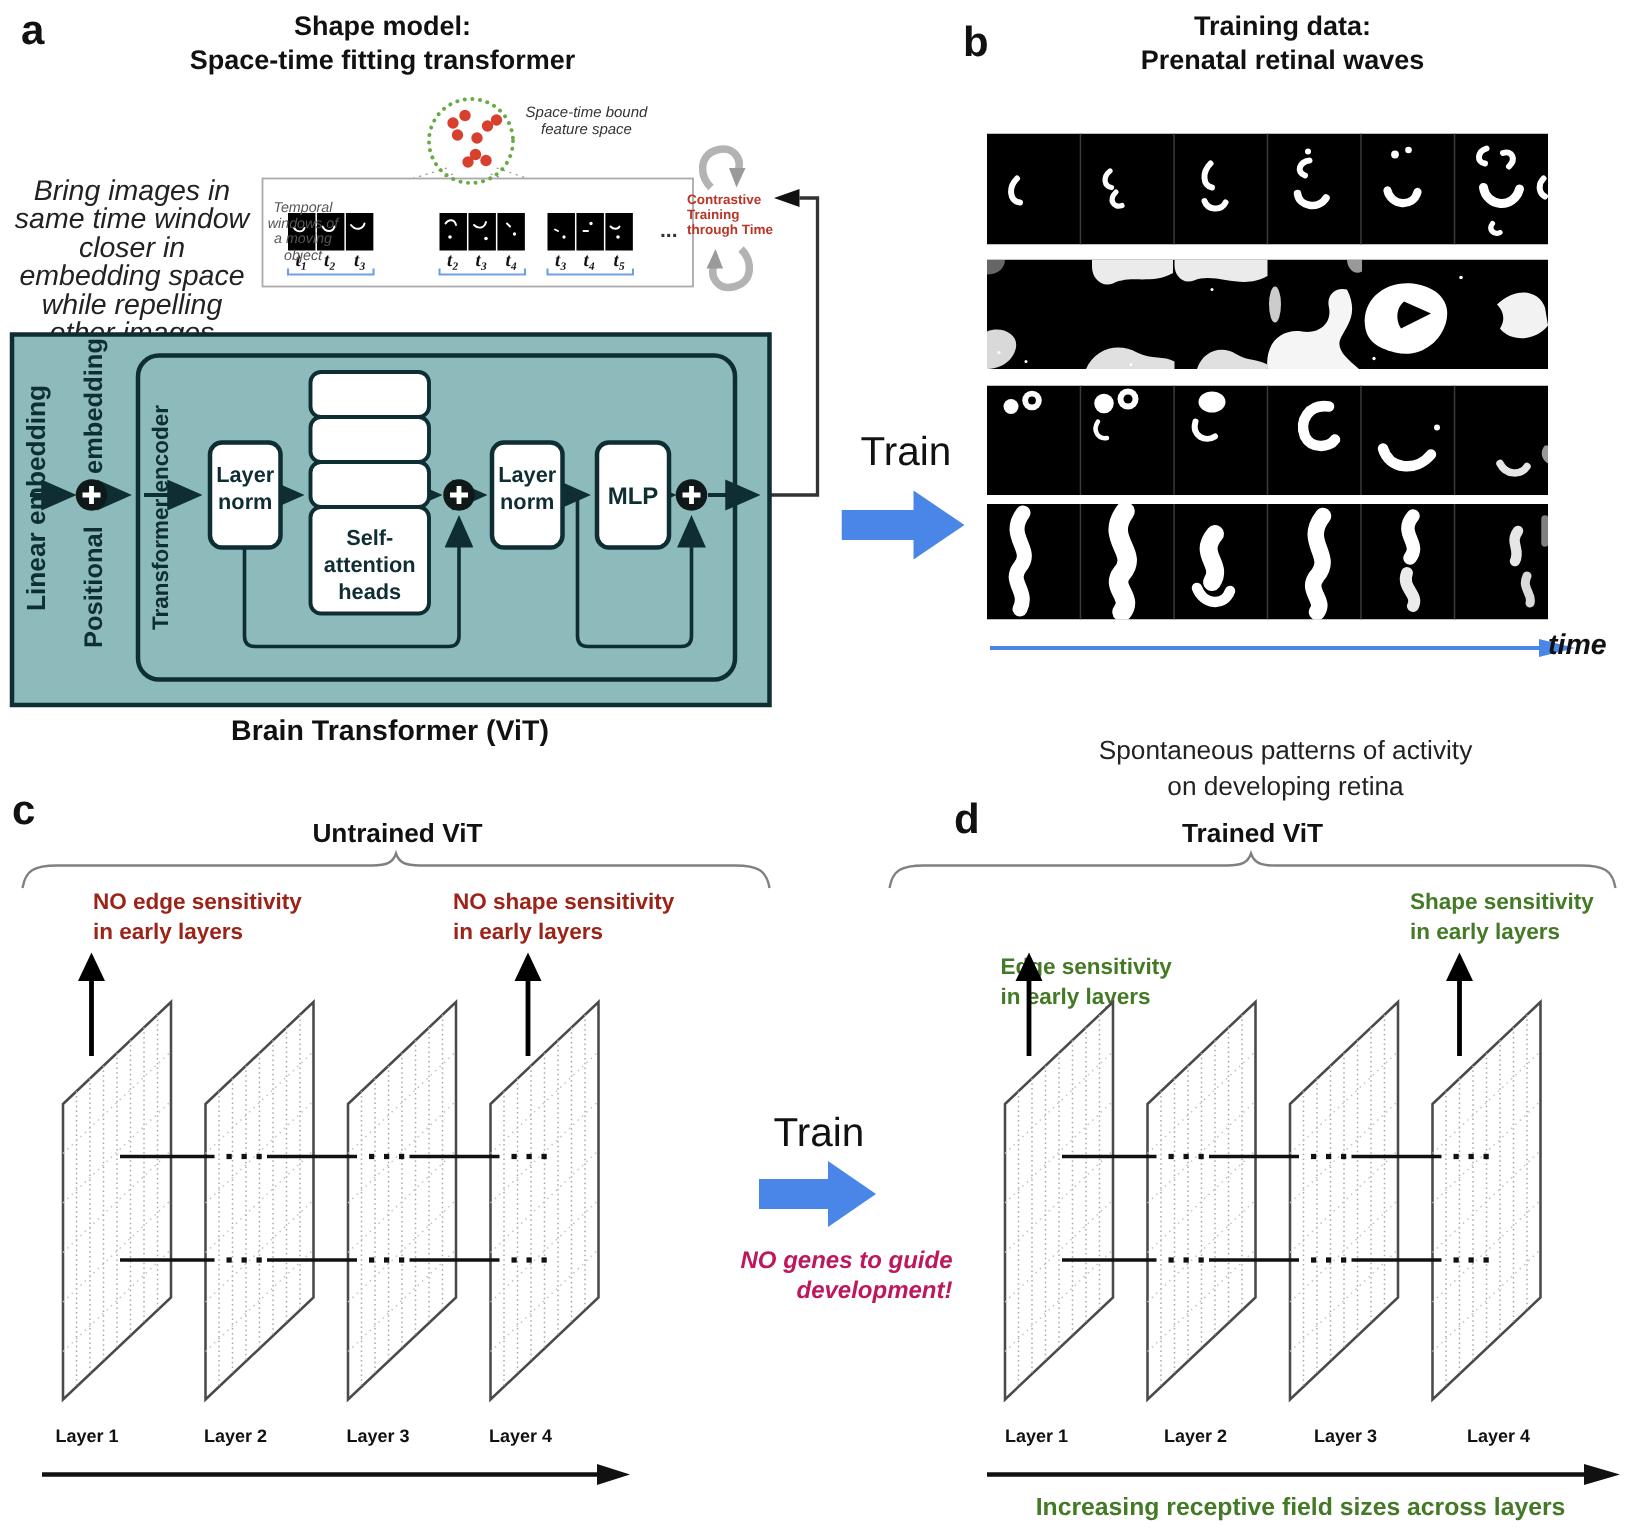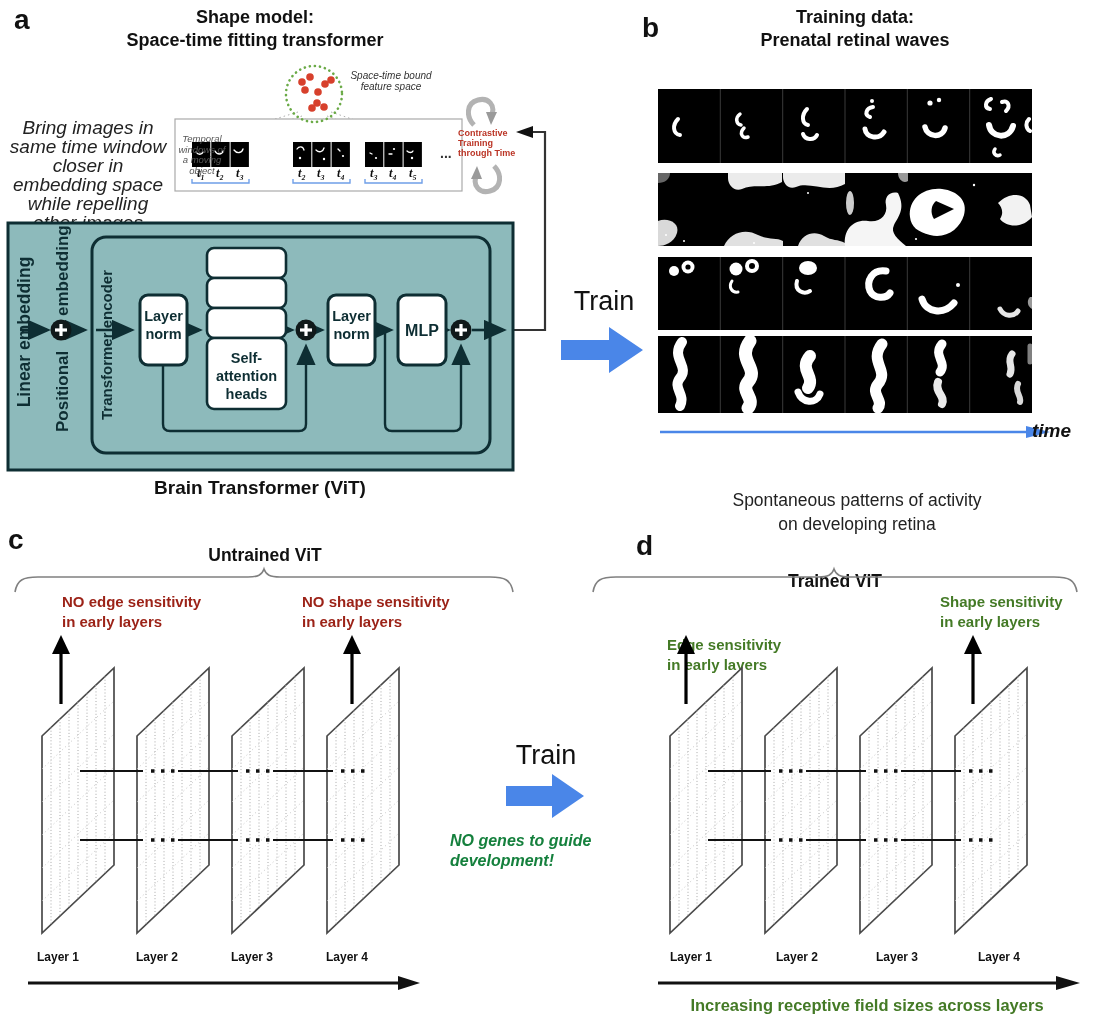--- a/index.html
+++ b/index.html
@@ -16,21 +16,21 @@
   .vit-caption{font-size:19px;font-weight:bold;text-align:center;color:#111;}
   .b-caption{font-size:17.5px;line-height:24px;text-align:center;color:#222;}
   .time-label{font-size:19px;font-weight:bold;font-style:italic;color:#111;}
   .ann{font-size:15px;font-weight:bold;line-height:20px;}
   .ann.red{color:#9c2318;}
   .ann.green{color:#447a26;}
   .layer-label{font-size:12px;font-weight:bold;text-align:center;color:#111;}
   .bottom-caption{font-size:16.5px;font-weight:bold;text-align:center;}
   .bottom-caption.red{color:#9c2318;}
   .bottom-caption.green{color:#447a26;}
-  .mid-note{font-size:16px;font-weight:bold;font-style:italic;text-align:left;line-height:20px;color:#15803d;}
+  .mid-note{font-size:16px;font-weight:bold;font-style:italic;text-align:right;line-height:20px;color:#be185d;}
   svg{display:block;}
 </style>
 </head>
 <body>
 
 <div id="fig">
 
   <div class="abs panel-letter" style="left:14px;top:4px;">a</div>
   <div class="abs panel-title" style="left:75px;top:6px;width:360px;">
     <div>Shape model:</div>
@@ -437,21 +437,21 @@
   <div class="abs train-label" style="left:500px;top:740px;width:92px;">Train</div>
   <svg class="abs" style="left:506px;top:774px;" width="80" height="44" viewBox="0 0 80 44">
     <polygon points="0,12 46,12 46,0 78,22 46,44 46,32 0,32" fill="#4a86e8"></polygon>
   </svg>
   <div class="abs mid-note" style="left:450px;top:831px;width:185px;">
     <div>NO genes to guide</div>
     <div>development!</div>
   </div>
 
   <div class="abs panel-letter" style="left:636px;top:530px;">d</div>
-  <div class="abs panel-title" style="left:690px;top:544px;width:290px;font-size:17.5px;margin-top:26px;">Trained ViT</div>
+  <div class="abs panel-title" style="left:690px;top:544px;width:290px;font-size:17.5px;">Trained ViT</div>
   <svg class="abs" style="left:590px;top:566px;" width="490" height="30" viewBox="0 0 490 30">
     <path d="M3,26 C5,14 11,11 26,11 L228,11 C238,11 242,9 244,3 C246,9 250,11 260,11 L464,11 C479,11 485,14 487,26" stroke="#808080" stroke-width="1.6" fill="none"></path>
   </svg>
   <div class="abs ann green" style="left:667px;top:592px;width:165px;margin-top:43px;">
     <div>Edge sensitivity</div>
     <div>in early layers</div>
   </div>
   <div class="abs ann green" style="left:920px;top:592px;width:175px;margin-left:20px;">
     <div>Shape sensitivity</div>
     <div>in early layers</div>

